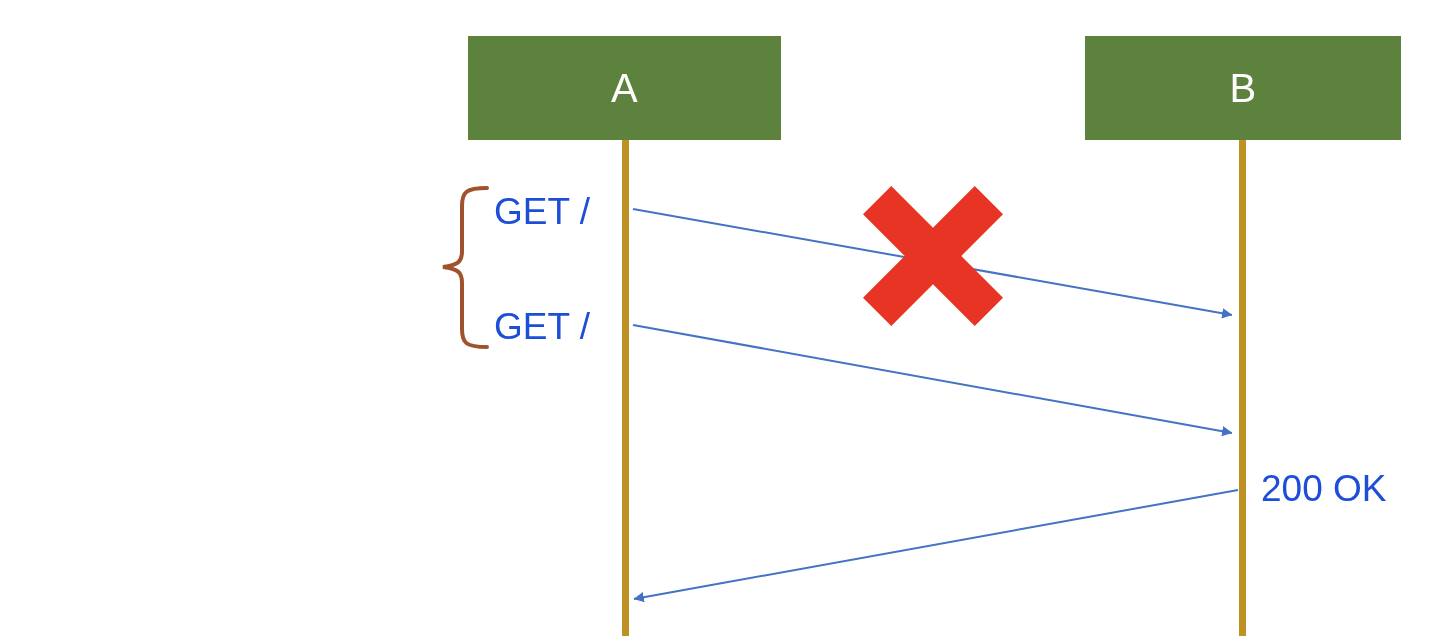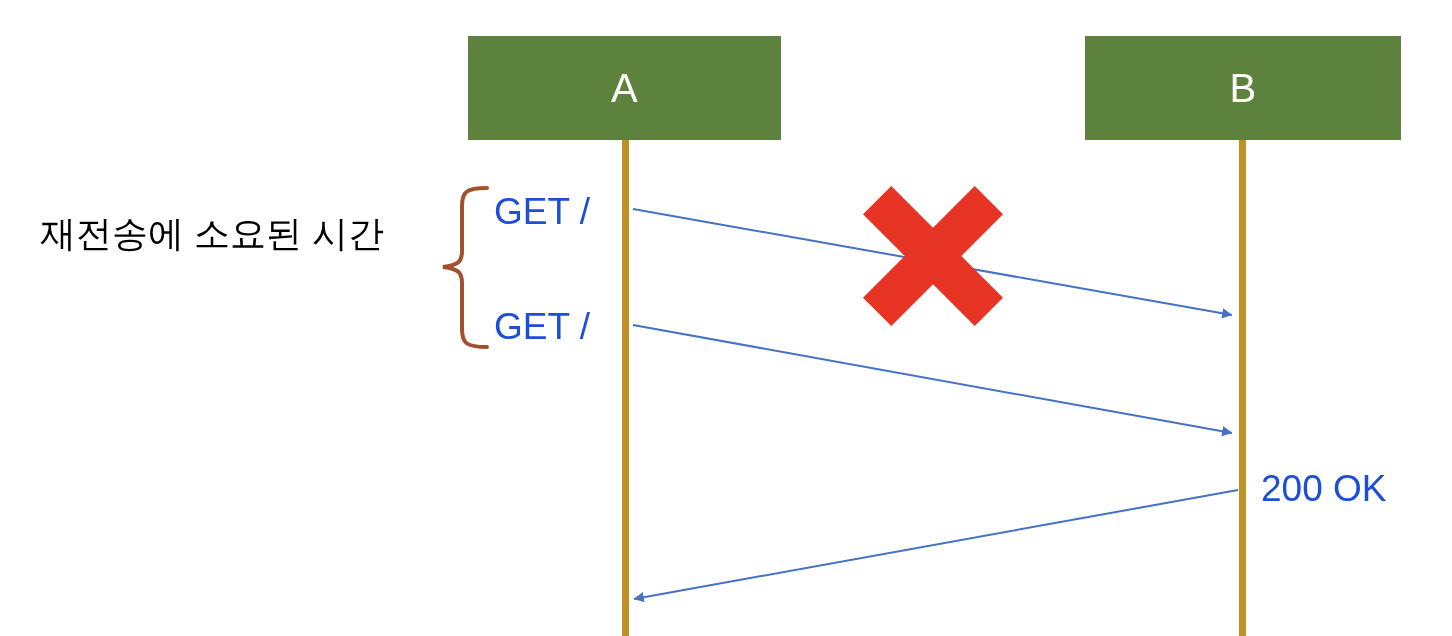--- a/index.html
+++ b/index.html
@@ -130,16 +130,15 @@
     <span>B</span>
   </div>
 
   <div class="msg-label" id="label-get-1">GET /</div>
 
   <div class="msg-label" id="label-get-2">GET /</div>
 
   <div class="msg-label" id="label-200-ok">200 OK</div>
 
   <div id="annotation-note">
-    <span class="note-line">재전송에 소요된 시간</span>
   </div>
 
 </div>
 
 </body></html>

